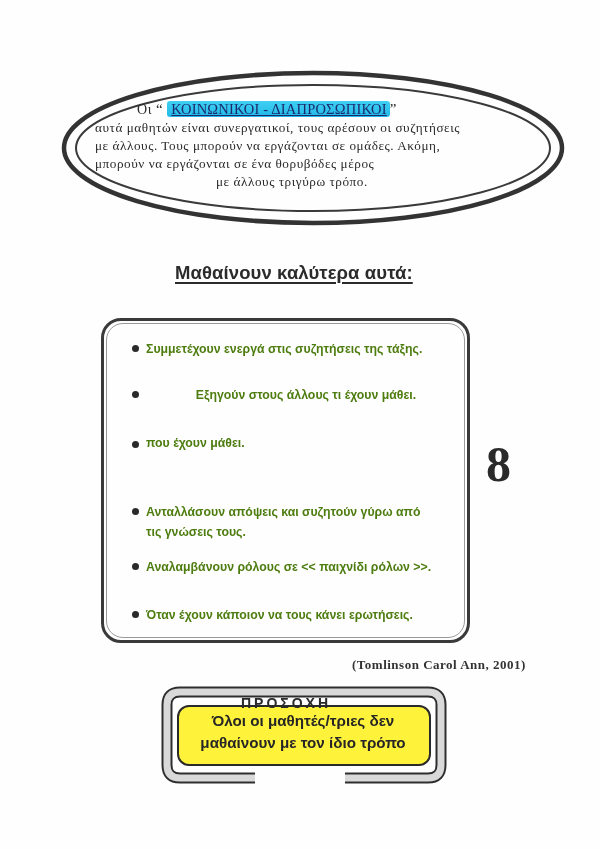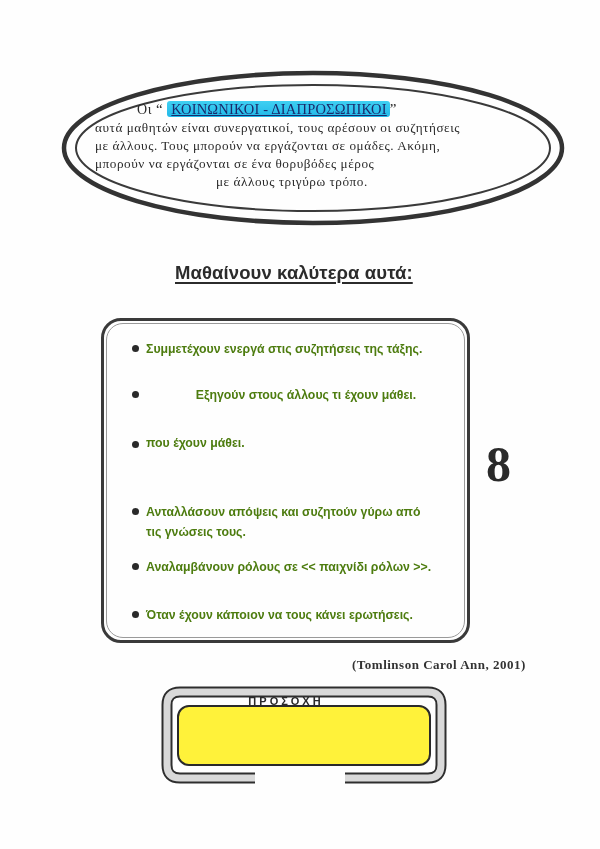--- a/index.html
+++ b/index.html
@@ -131,21 +131,21 @@
     
     .attn-svg { position: absolute; left: 0; top: 0; }
     .attn-title {
       position: absolute;
       left: 165px;
       top: 695px;
       width: 242px;
       text-align: center;
       font-family: "Liberation Sans", sans-serif;
       font-weight: bold;
-      font-size: 11px;
+      font-size: 14px;
       letter-spacing: 3px;
       color: #2a2a2a;
     }
     .attn-message {
       position: absolute;
       left: 180px;
       top: 710px;
       width: 246px;
       text-align: center;
       font-family: "Liberation Sans", sans-serif;
@@ -210,14 +210,18 @@
 
   <svg class="attn-svg" width="600" height="849">
 
     <path d="M 255 778 L 180 778 Q 167 778 167 765 L 167 705 Q 167 692 180 692 L 428 692 Q 441 692 441 705 L 441 765 Q 441 778 428 778 L 345 778" fill="none" stroke="#2e2e2e" stroke-width="11" stroke-linejoin="round"></path>
     <path d="M 255 778 L 180 778 Q 167 778 167 765 L 167 705 Q 167 692 180 692 L 428 692 Q 441 692 441 705 L 441 765 Q 441 778 428 778 L 345 778" fill="none" stroke="#d9d9d9" stroke-width="7" stroke-linejoin="round"></path>
 
     <rect x="178" y="706" width="252" height="59" rx="11" ry="11" fill="#fff23a" stroke="#2a2a2a" stroke-width="2"></rect>
   </svg>
 
   <div class="attn-title">ΠΡΟΣΟΧΗ</div>
+  <div class="attn-message">
+    <span>Όλοι οι μαθητές/τριες δεν</span>
+    <span>μαθαίνουν με τον ίδιο τρόπο</span>
+  </div>
 
 </div>
 
 </body></html>

